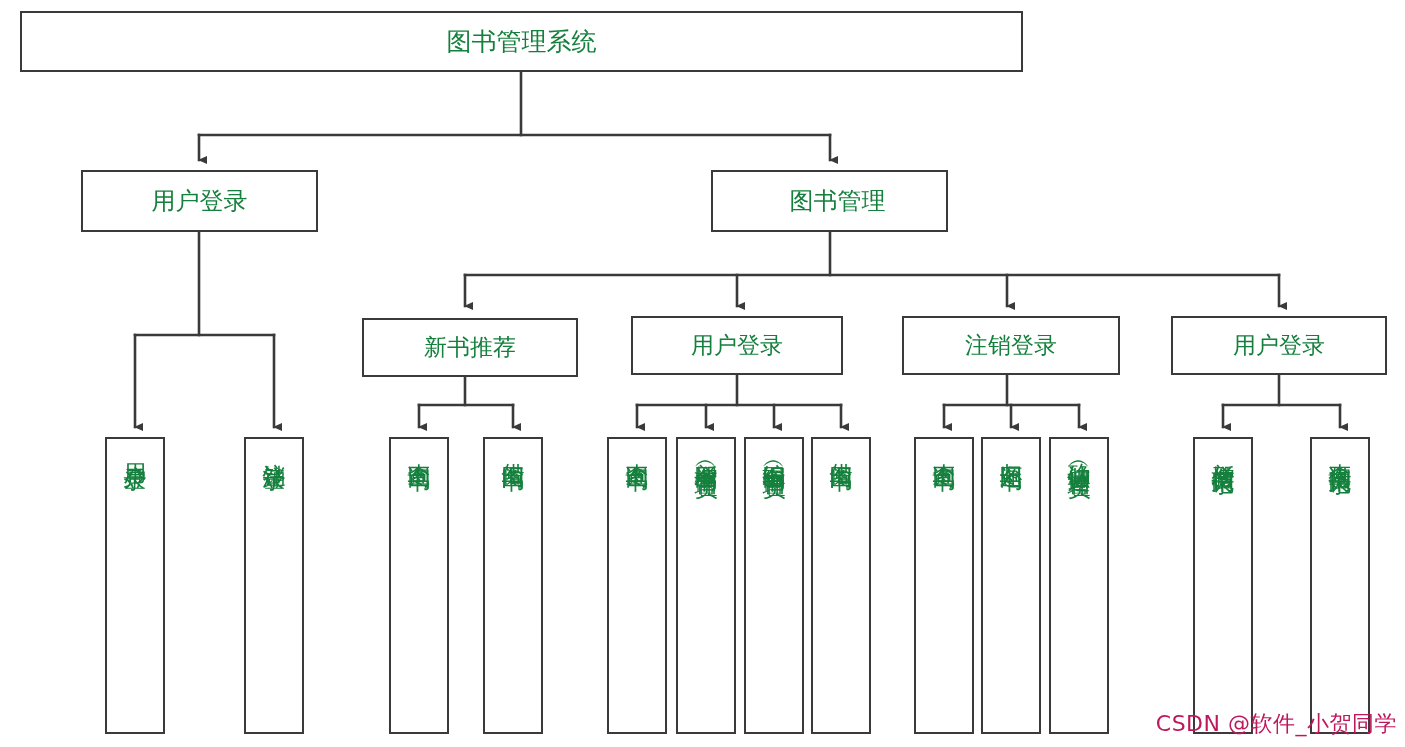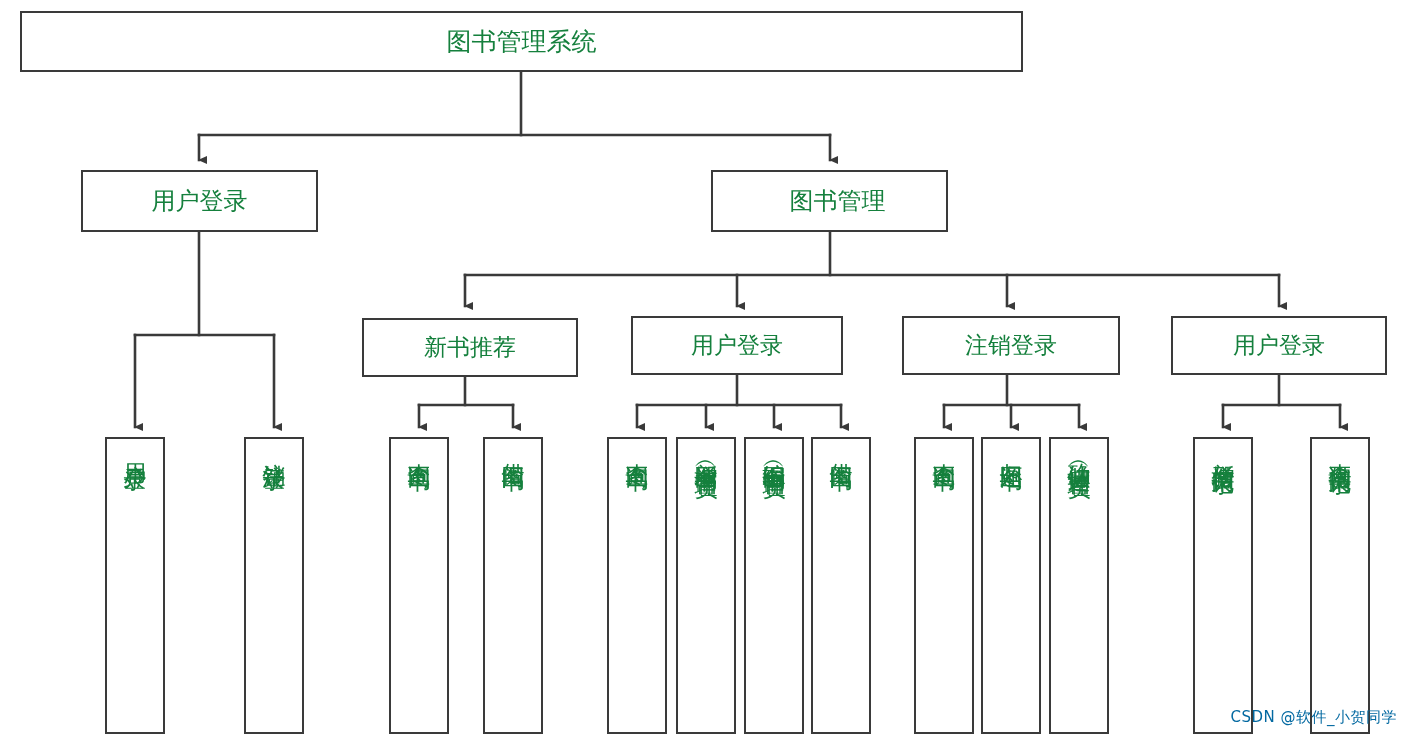--- a/index.html
+++ b/index.html
@@ -55,23 +55,23 @@
     writing-mode: vertical-rl;
     text-orientation: upright;
     font-size: 23px;
     letter-spacing: 2px;
     line-height: 1;
     white-space: nowrap;
   }
   #watermark {
     position: absolute;
     right: 8px;
-    bottom: 20px;
-    font-size: 15px;
-    color: #0369a1;
+    bottom: 8px;
+    font-size: 22px;
+    color: #be185d;
     letter-spacing: 0.5px;
     z-index: 5;
     white-space: nowrap;
   }
 </style>
 </head>
 <body>
 
 <div id="canvas">
 

